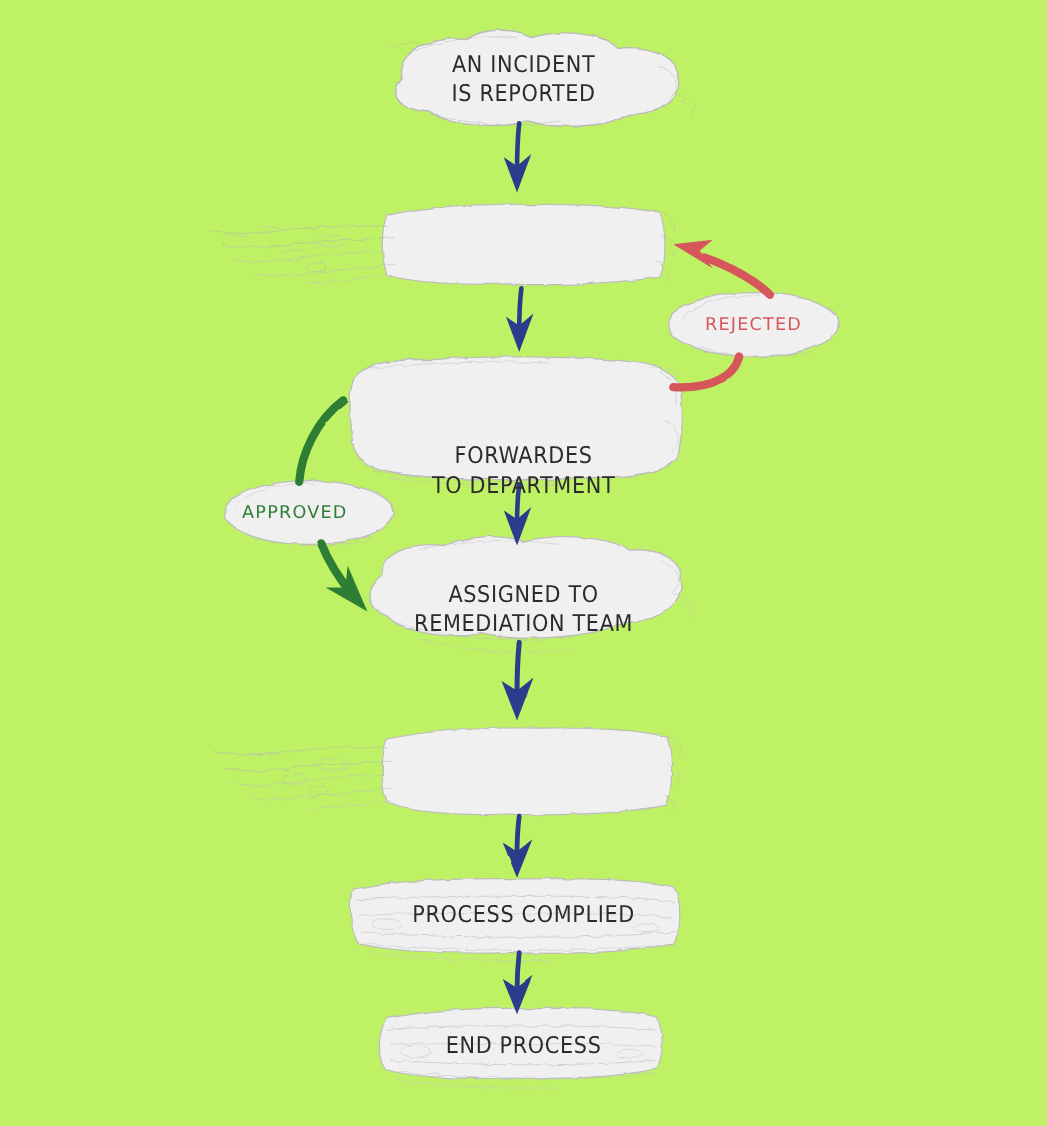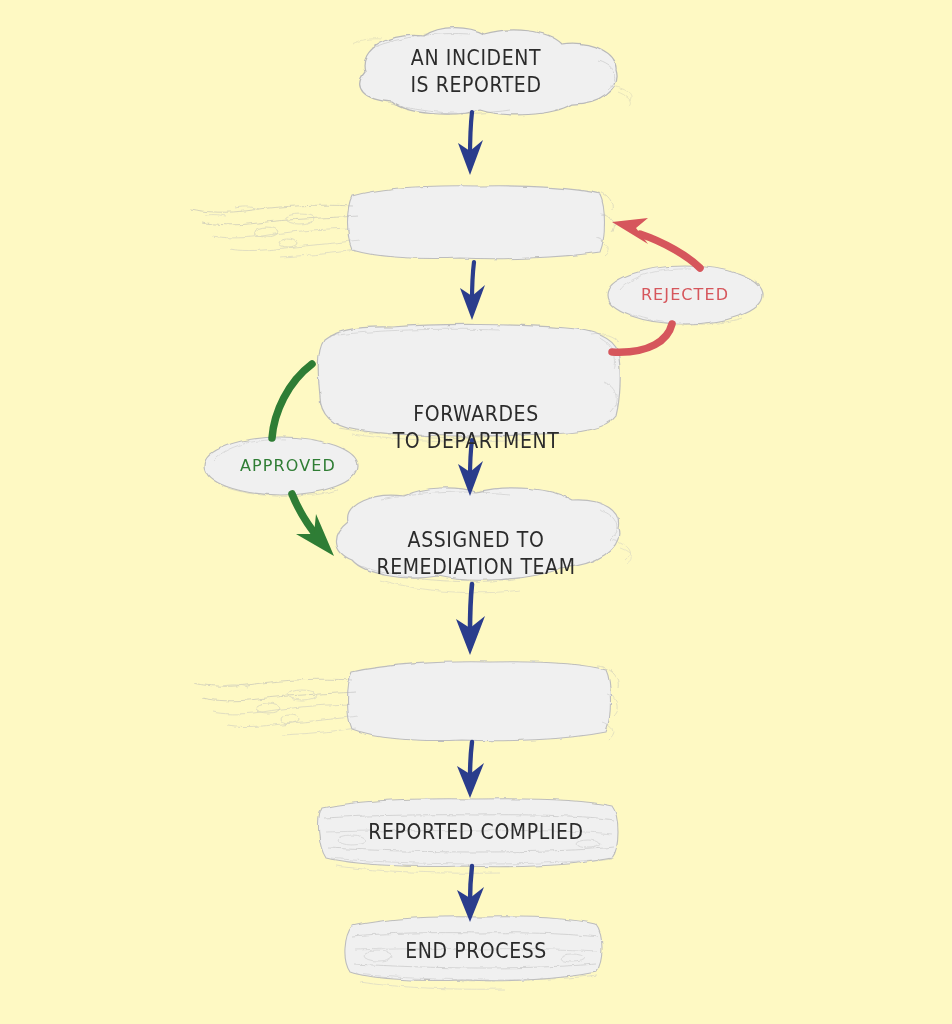--- a/index.html
+++ b/index.html
@@ -10,21 +10,21 @@
   body {
     width: 952px;
     height: 1024px;
     font-family: "DejaVu Sans", sans-serif;
     overflow: hidden;
   }
   #stage {
     position: relative;
     width: 952px;
     height: 1024px;
-    background: #fef9c3;
+    background: #bef264;
   }
   #canvas {
     position: absolute;
     left: 0;
     top: 0;
     width: 952px;
     height: 1024px;
   }
   .node-label {
     position: absolute;
@@ -284,21 +284,21 @@
   </svg>
 
   <div class="node-label" style="left:476px; top:72px;"><span>AN INCIDENT</span><br><span>IS REPORTED</span></div>
 
 
   <div class="node-label" style="left:476px; top:380px;margin-top:48px;"><span>FORWARDES</span><br><span>TO DEPARTMENT</span><br></div>
 
   <div class="node-label" style="left:476px; top:554px;"><span>ASSIGNED TO</span><br><span>REMEDIATION TEAM</span></div>
 
 
-  <div class="node-label" style="left:476px; top:832px;"><span>REPORTED COMPLIED</span></div>
+  <div class="node-label" style="left:476px; top:832px;"><span>PROCESS COMPLIED</span></div>
 
   <div class="node-label" style="left:476px; top:951px;"><span>END PROCESS</span></div>
 
   <div class="badge-label badge-rejected" style="left:685px; top:295px;">REJECTED</div>
 
-  <div class="badge-label badge-approved" style="left:288px; top:466px;">APPROVED</div>
+  <div class="badge-label badge-approved" style="left:268px; top:466px;">APPROVED</div>
 
 </div>
 
 </body></html>

